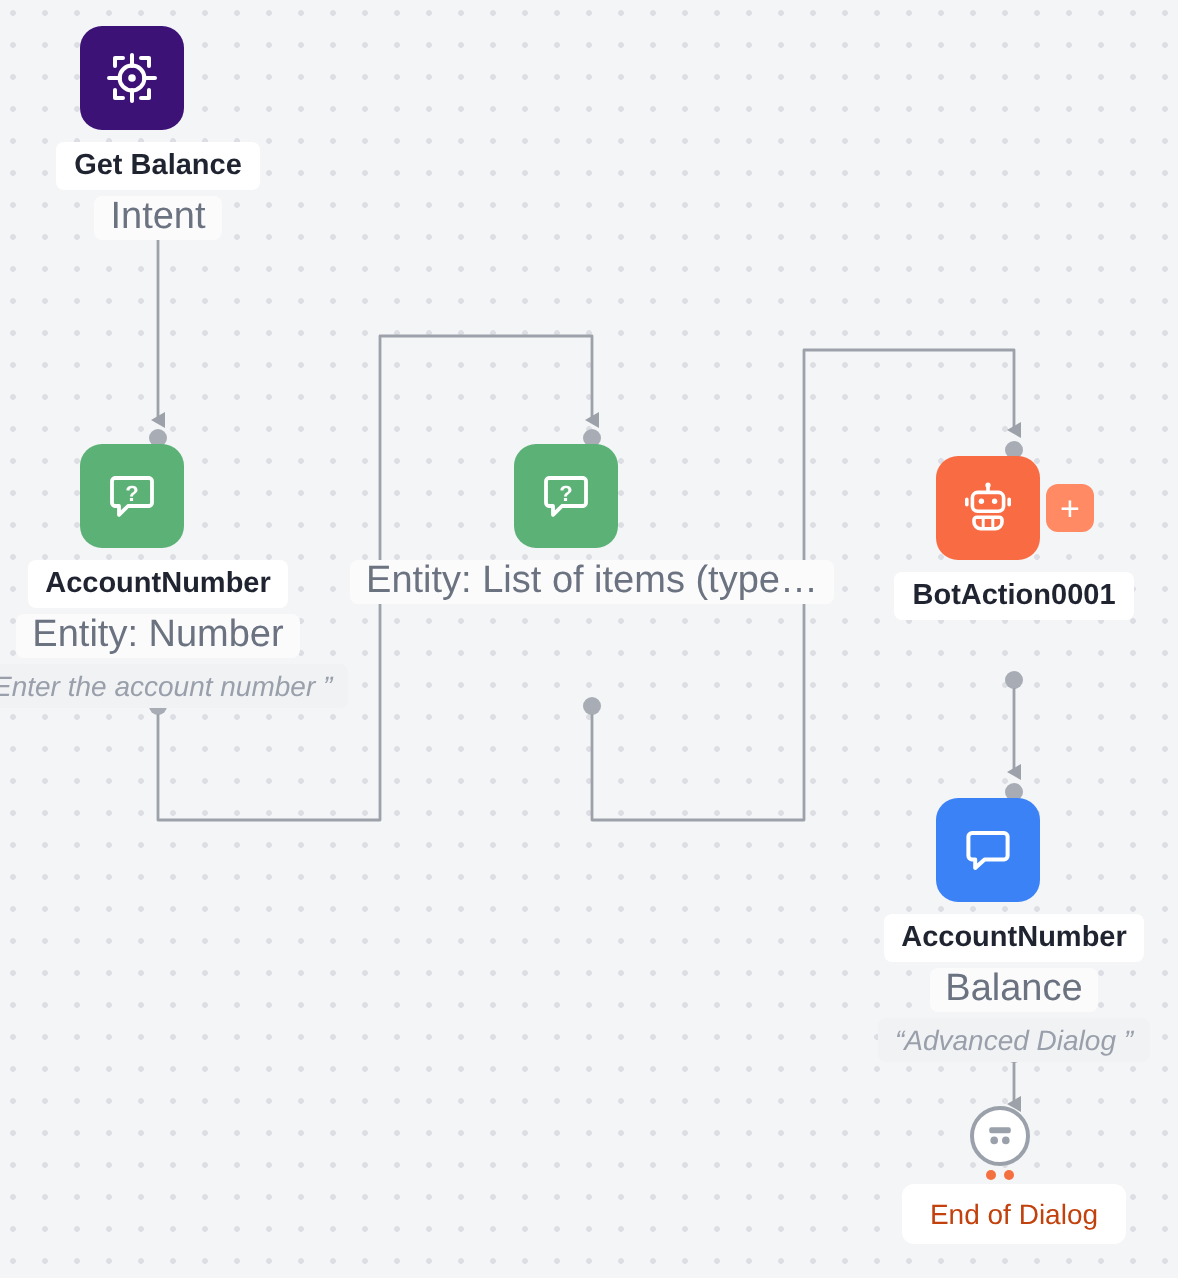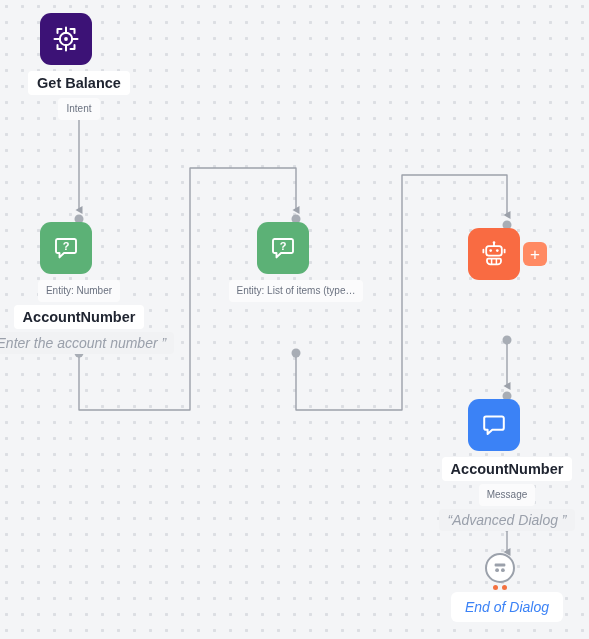--- a/index.html
+++ b/index.html
@@ -78,37 +78,36 @@
     margin-bottom: 3px;
     line-height: 18px;
   }
   .chip-title {
     font-size: 14.5px;
     font-weight: bold;
     color: #1f2430;
     padding: 3px 9px;
   }
   .chip-sub {
-    font-size: 10px;
+    font-size: 19px;
     color: #6b7280;
     background: #fbfbfc;
   }
   .chip-prompt {
     font-size: 14px;
     font-style: italic;
     color: #9aa0ab;
     background: #f1f2f4;
   }
   .chip-plain {
     font-size: 14px;
-    color: #3b82f6;
+    color: #c2410c;
     background: #ffffff;
     padding: 6px 14px;
     border-radius: 6px;
-    font-style: italic;
   }
 
   
   .end-icon {
     width: 30px;
     height: 30px;
     border-radius: 50%;
     border: 2px solid #9ba1ab;
     background: #ffffff;
     display: flex;
@@ -192,22 +191,22 @@
   </div>
 
   <div class="node" style="left:79px; top:222px;">
     <div class="node-icon" style="background:#5cb176; margin-left:-26px;">
       <svg width="26" height="26" viewBox="0 0 26 26" fill="none">
         <path d="M4.5,4 H21.5 A1.6,1.6 0 0 1 23,5.6 V16.4 A1.6,1.6 0 0 1 21.5,18 H11 L6.5,22.4 V18 H4.5 A1.6,1.6 0 0 1 3,16.4 V5.6 A1.6,1.6 0 0 1 4.5,4 Z" stroke="#ffffff" stroke-width="1.9" stroke-linejoin="round"></path>
         <text x="13" y="15.4" text-anchor="middle" fill="#ffffff" font-family="Liberation Sans, sans-serif" font-size="11" font-weight="bold">?</text>
       </svg>
     </div>
     <div class="chips">
+      <div class="chip chip-title">AccountNumber</div>
       <div class="chip chip-sub">Entity: Number</div>
-      <div class="chip chip-title">AccountNumber</div>
       <div class="chip chip-prompt">“Enter the account number ”</div>
     </div>
   </div>
 
   <div class="node" style="left:296px; top:222px;">
     <div class="node-icon" style="background:#5cb176; margin-left:-26px;">
       <svg width="26" height="26" viewBox="0 0 26 26" fill="none">
         <path d="M4.5,4 H21.5 A1.6,1.6 0 0 1 23,5.6 V16.4 A1.6,1.6 0 0 1 21.5,18 H11 L6.5,22.4 V18 H4.5 A1.6,1.6 0 0 1 3,16.4 V5.6 A1.6,1.6 0 0 1 4.5,4 Z" stroke="#ffffff" stroke-width="1.9" stroke-linejoin="round"></path>
         <text x="13" y="15.4" text-anchor="middle" fill="#ffffff" font-family="Liberation Sans, sans-serif" font-size="11" font-weight="bold">?</text>
       </svg>
@@ -227,32 +226,33 @@
         <circle cx="17.3" cy="10.6" r="1.35" fill="#ffffff"></circle>
         <path d="M3.4,9.6 V12.4 M24.6,9.6 V12.4" stroke="#ffffff" stroke-width="1.8" stroke-linecap="round"></path>
         <path d="M8.4,18.6 H19.6 A1.4,1.4 0 0 1 21,20 V21 A3.4,3.4 0 0 1 17.6,24.4 H10.4 A3.4,3.4 0 0 1 7,21 V20 A1.4,1.4 0 0 1 8.4,18.6 Z" stroke="#ffffff" stroke-width="1.8" stroke-linejoin="round"></path>
         <path d="M11.6,18.8 V24.3 M16.4,18.8 V24.3" stroke="#ffffff" stroke-width="1.5"></path>
       </svg>
       <div class="plus-btn">
         <span>+</span>
       </div>
     </div>
     <div class="chips">
+      <div class="chip chip-title">BotAction0001</div>
     </div>
   </div>
 
   <div class="node" style="left:507px; top:399px;">
     <div class="node-icon" style="background:#3b82f6; margin-left:-26px;">
       <svg width="26" height="26" viewBox="0 0 26 26" fill="none">
         <path d="M5,4.5 H21 A1.8,1.8 0 0 1 22.8,6.3 V15.9 A1.8,1.8 0 0 1 21,17.7 H11.3 L6.6,22 V17.7 H5 A1.8,1.8 0 0 1 3.2,15.9 V6.3 A1.8,1.8 0 0 1 5,4.5 Z" stroke="#ffffff" stroke-width="2" stroke-linejoin="round"></path>
       </svg>
     </div>
     <div class="chips">
       <div class="chip chip-title">AccountNumber</div>
-      <div class="chip chip-sub">Message</div>
+      <div class="chip chip-sub">Balance</div>
       <div class="chip chip-prompt">“Advanced Dialog ”</div>
     </div>
   </div>
 
   <div class="node" style="left:507px; top:553px;">
     <div class="end-icon" style="margin-left:-15px;">
       <svg width="20" height="20" viewBox="0 0 20 20" fill="none">
         <rect x="4.6" y="5.6" width="10.8" height="3" rx="1.1" fill="#9ba1ab"></rect>
         <circle cx="7.1" cy="12.2" r="1.9" fill="#9ba1ab"></circle>
         <circle cx="12.9" cy="12.2" r="1.9" fill="#9ba1ab"></circle>

